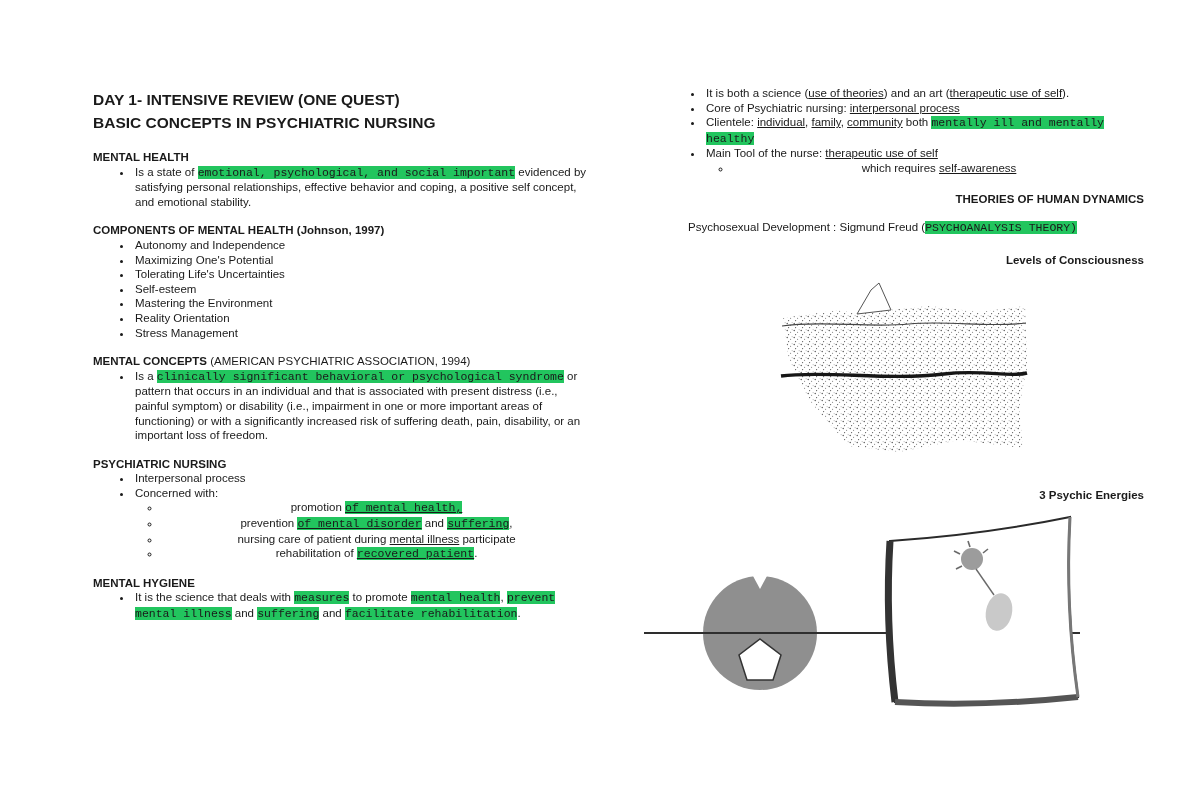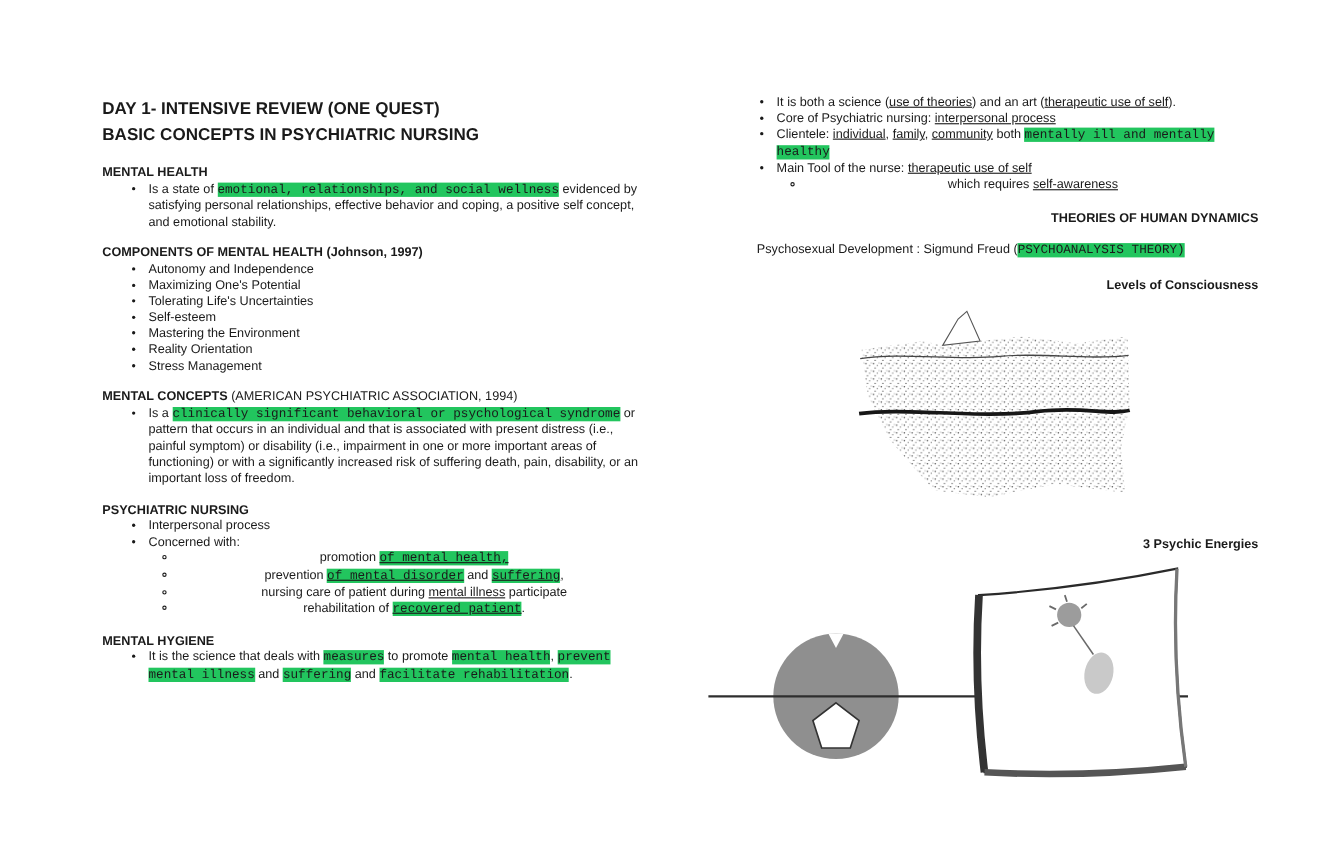--- a/index.html
+++ b/index.html
@@ -44,21 +44,21 @@
   <div class="col col-left">
 
     <div class="title">
       <div>DAY 1- INTENSIVE REVIEW (ONE QUEST)</div>
       <div>BASIC CONCEPTS IN PSYCHIATRIC NURSING</div>
     </div>
 
     <div class="section" style="margin-top:0;">
       <div class="h">MENTAL HEALTH</div>
       <ul class="b1">
-        <li><span class="rich"><span>Is a state of </span><span class="hl">emotional, relationships, and social wellness</span><span> evidenced by satisfying personal relationships, effective behavior and coping, a positive self concept, and emotional stability.</span></span></li>
+        <li><span class="rich"><span>Is a state of </span><span class="hl">emotional, psychological, and social important</span><span> evidenced by satisfying personal relationships, effective behavior and coping, a positive self concept, and emotional stability.</span></span></li>
       </ul>
     </div>
 
     <div class="section">
       <div class="h">COMPONENTS OF MENTAL HEALTH (Johnson, 1997)</div>
       <ul class="b1">
         <li><span>Autonomy and Independence</span></li>
         <li><span>Maximizing One's Potential</span></li>
         <li><span>Tolerating Life's Uncertainties</span></li>
         <li><span>Self-esteem</span></li>

